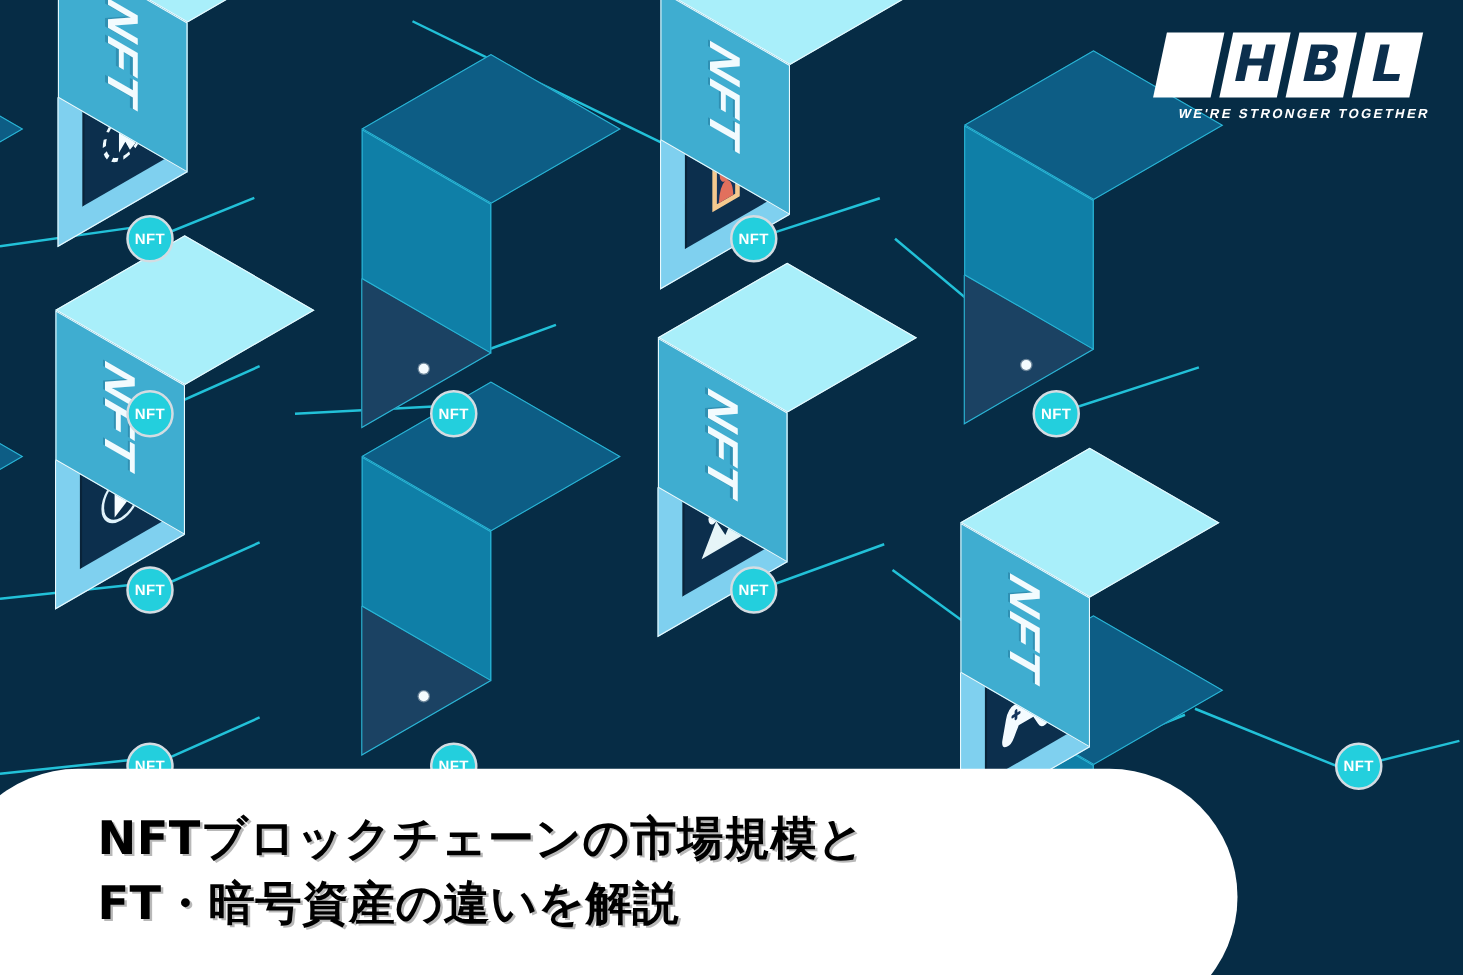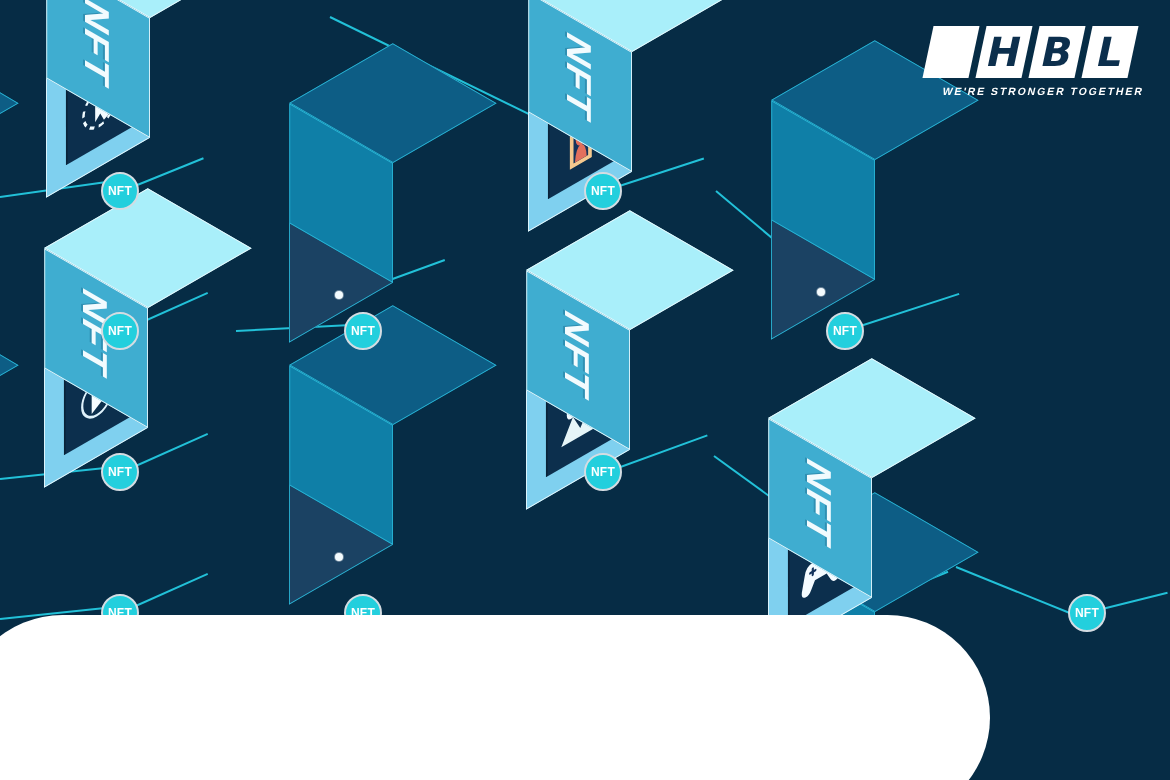--- a/index.html
+++ b/index.html
@@ -315,15 +315,17 @@
         </div>
       <div class="lblock ch">
           <span>L</span>
         </div>
     </div>
     <div class="logo-tag">WE'RE STRONGER TOGETHER</div>
   </div>
 
   <div id="title-panel"></div>
   <div id="title-text">
+    <div>NFTブロックチェーンの市場規模と</div>
+    <div>FT・暗号資産の違いを解説</div>
   </div>
 
 </div>
 
 </body></html>

